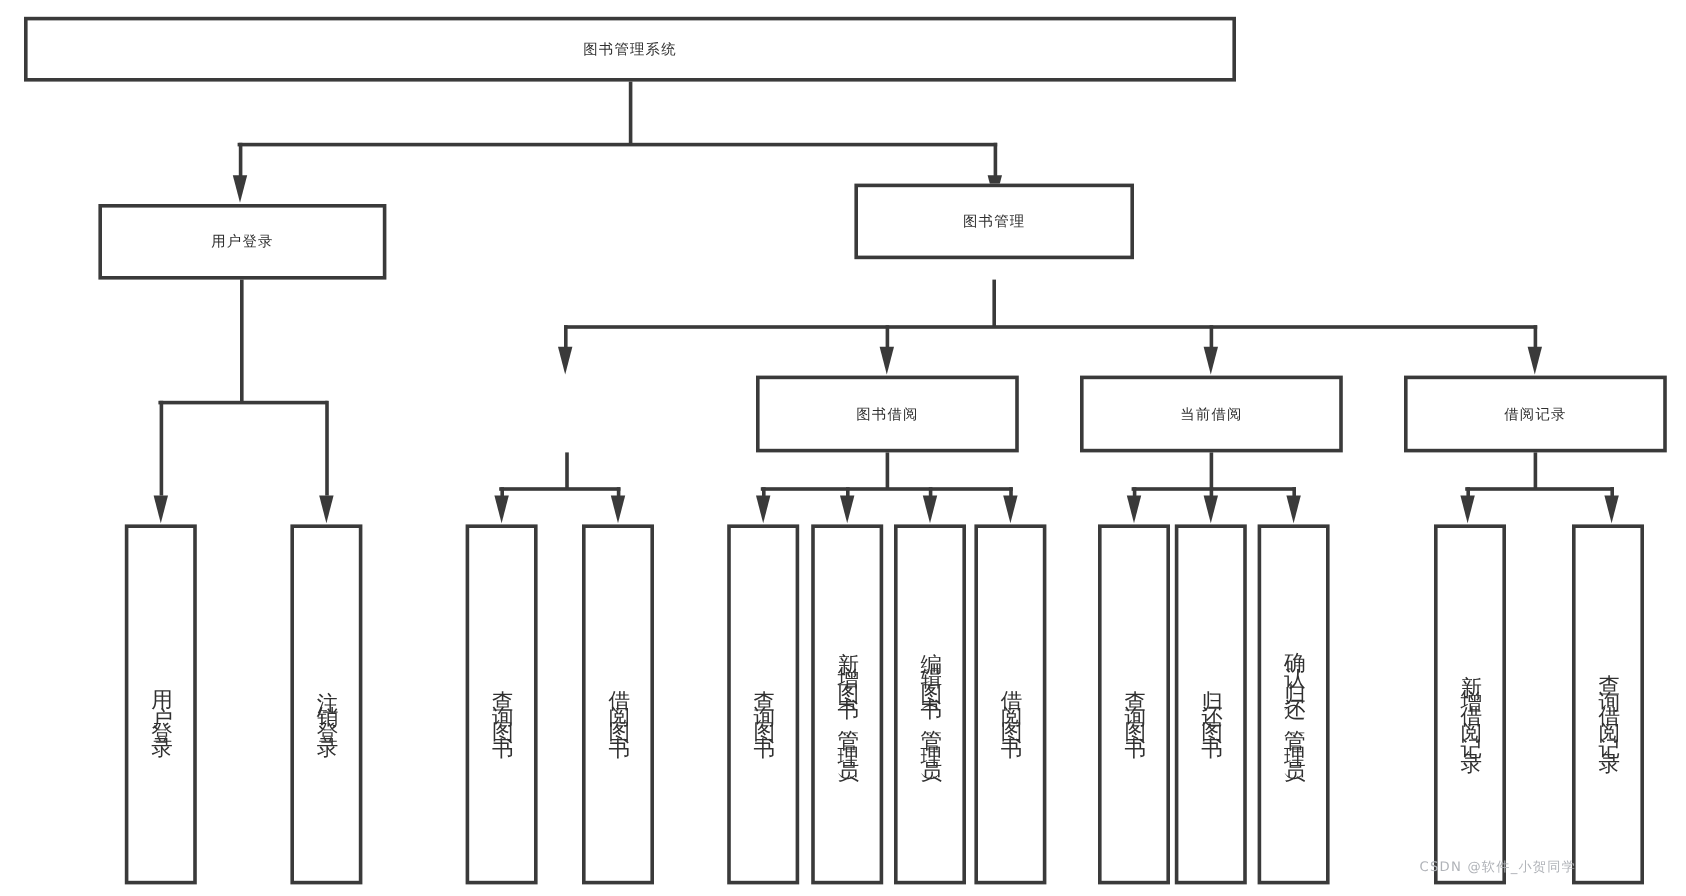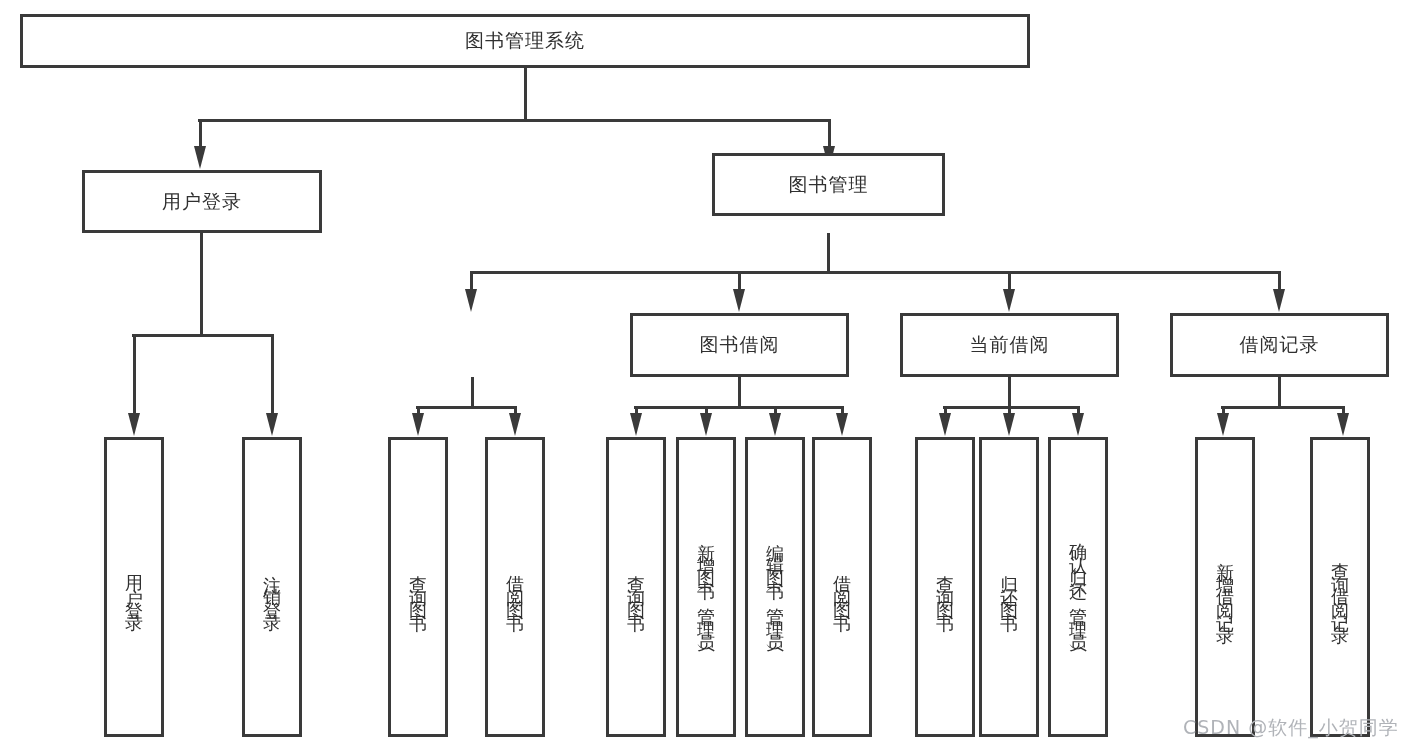--- a/index.html
+++ b/index.html
@@ -20,21 +20,21 @@
   .node{
     position:absolute;
     background:#fff;
     border:3px solid var(--line);
     box-sizing:border-box;
     display:flex;
     align-items:center;
     justify-content:center;
   }
   .node.h{
-    font-size:19px;
+    font-size:12px;
     letter-spacing:1px;
     white-space:nowrap;
   }
   .node.leaf{
     writing-mode:vertical-rl;
     font-size:18px;
     letter-spacing:13px;
     line-height:1;
     text-align:center;
   }
@@ -47,21 +47,21 @@
   .arrow{
     position:absolute;
     width:0;height:0;
     border-left:6px solid transparent;
     border-right:6px solid transparent;
     border-top:23px solid var(--line);
   }
   .watermark{
     position:absolute;
     left:1183px;top:715px;
-    font-size:19px;
+    font-size:11px;
     color:var(--wm);
     white-space:nowrap;
     letter-spacing:1px;
   }
 </style>
 </head>
 <body>
 
 <div id="canvas">
 

